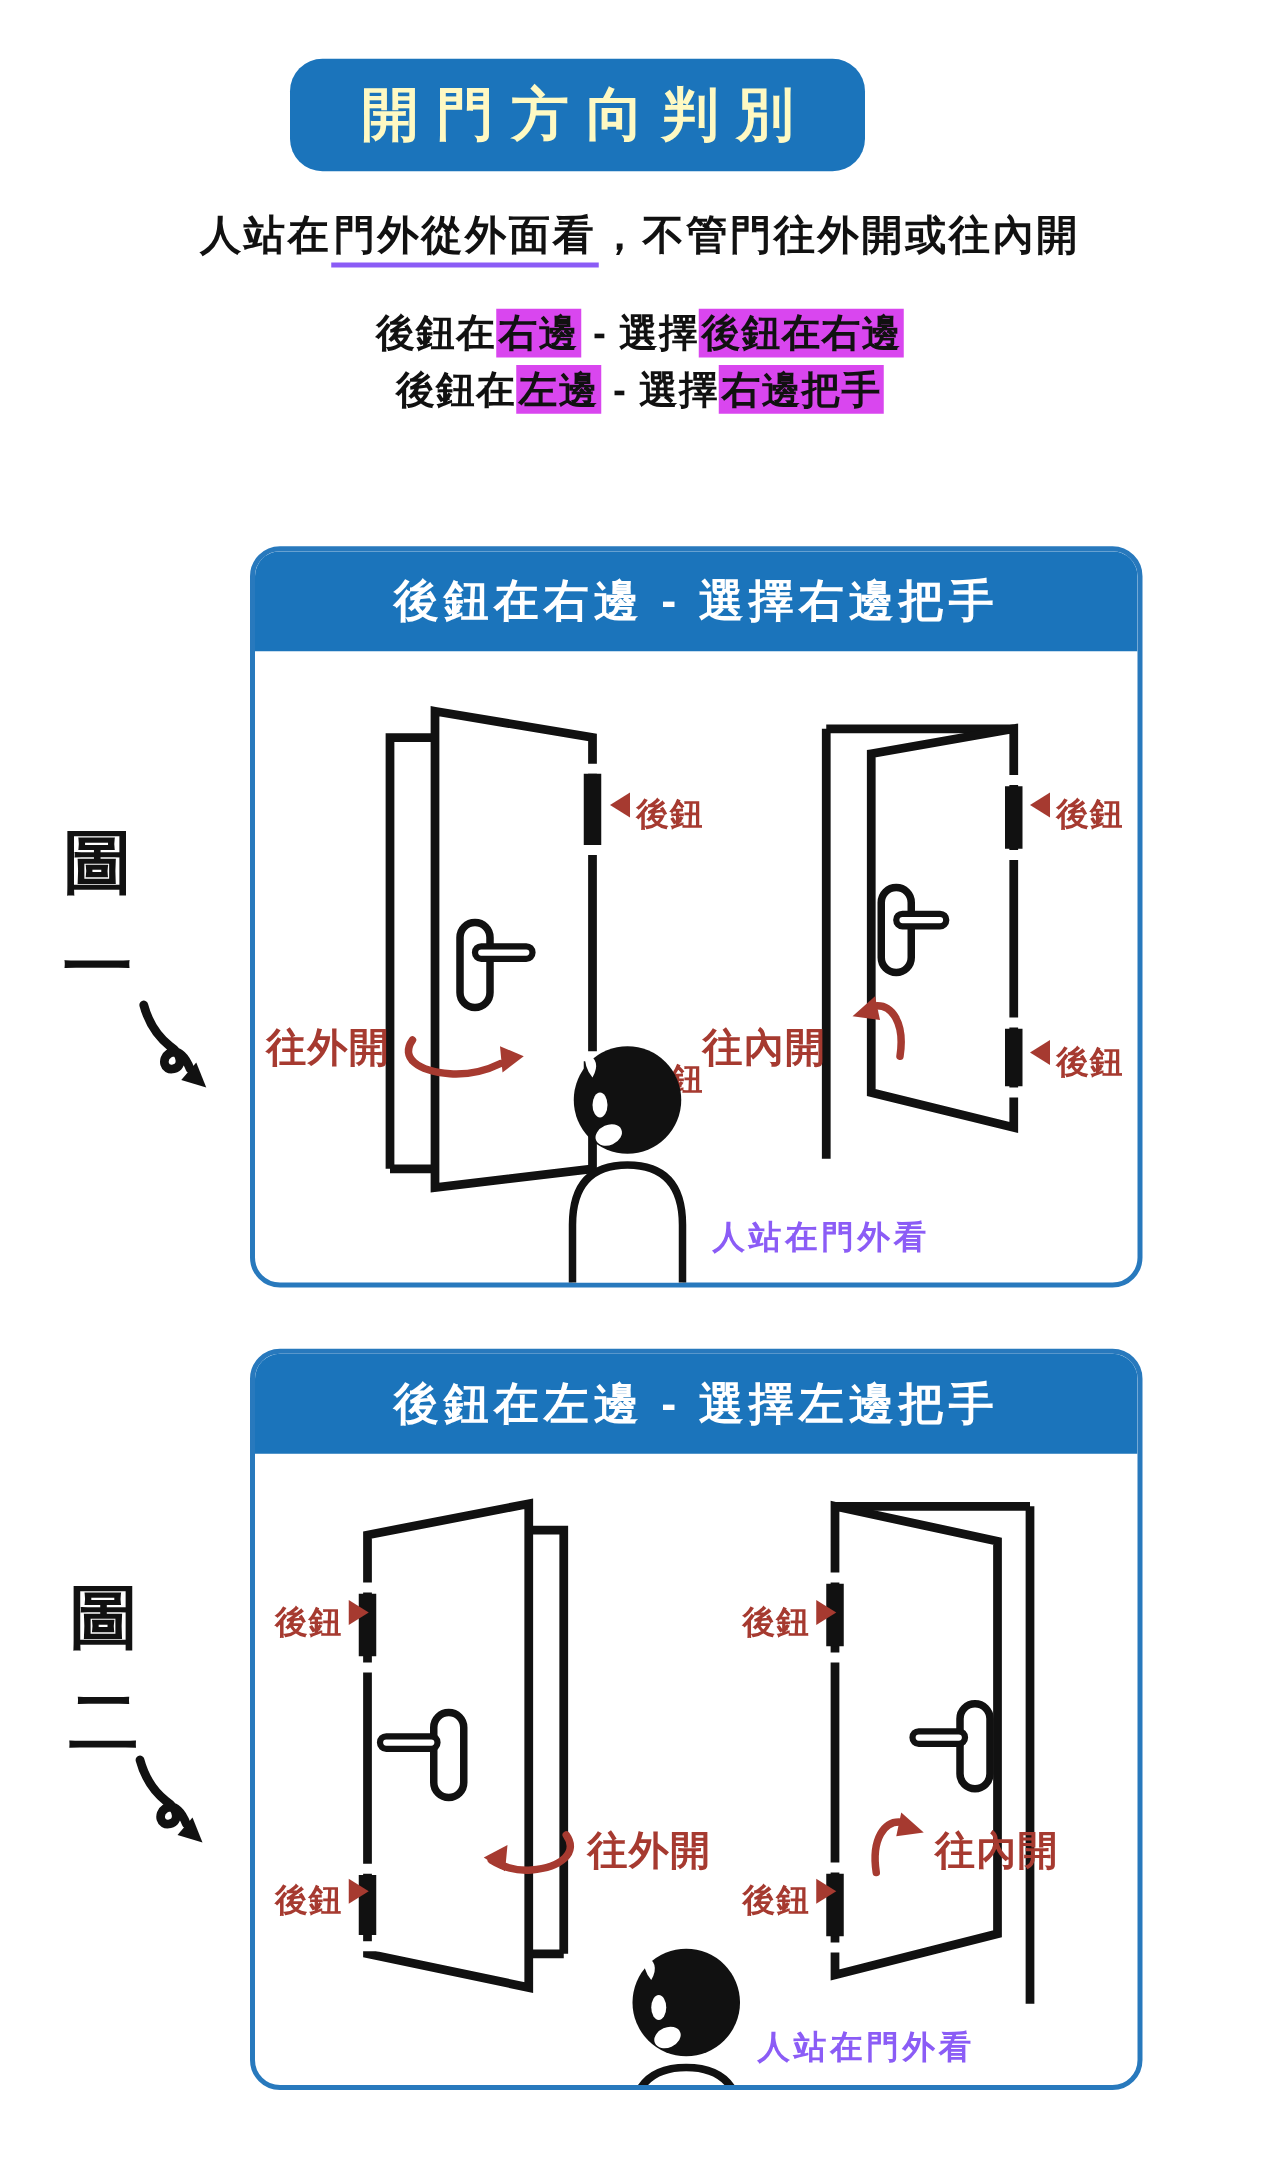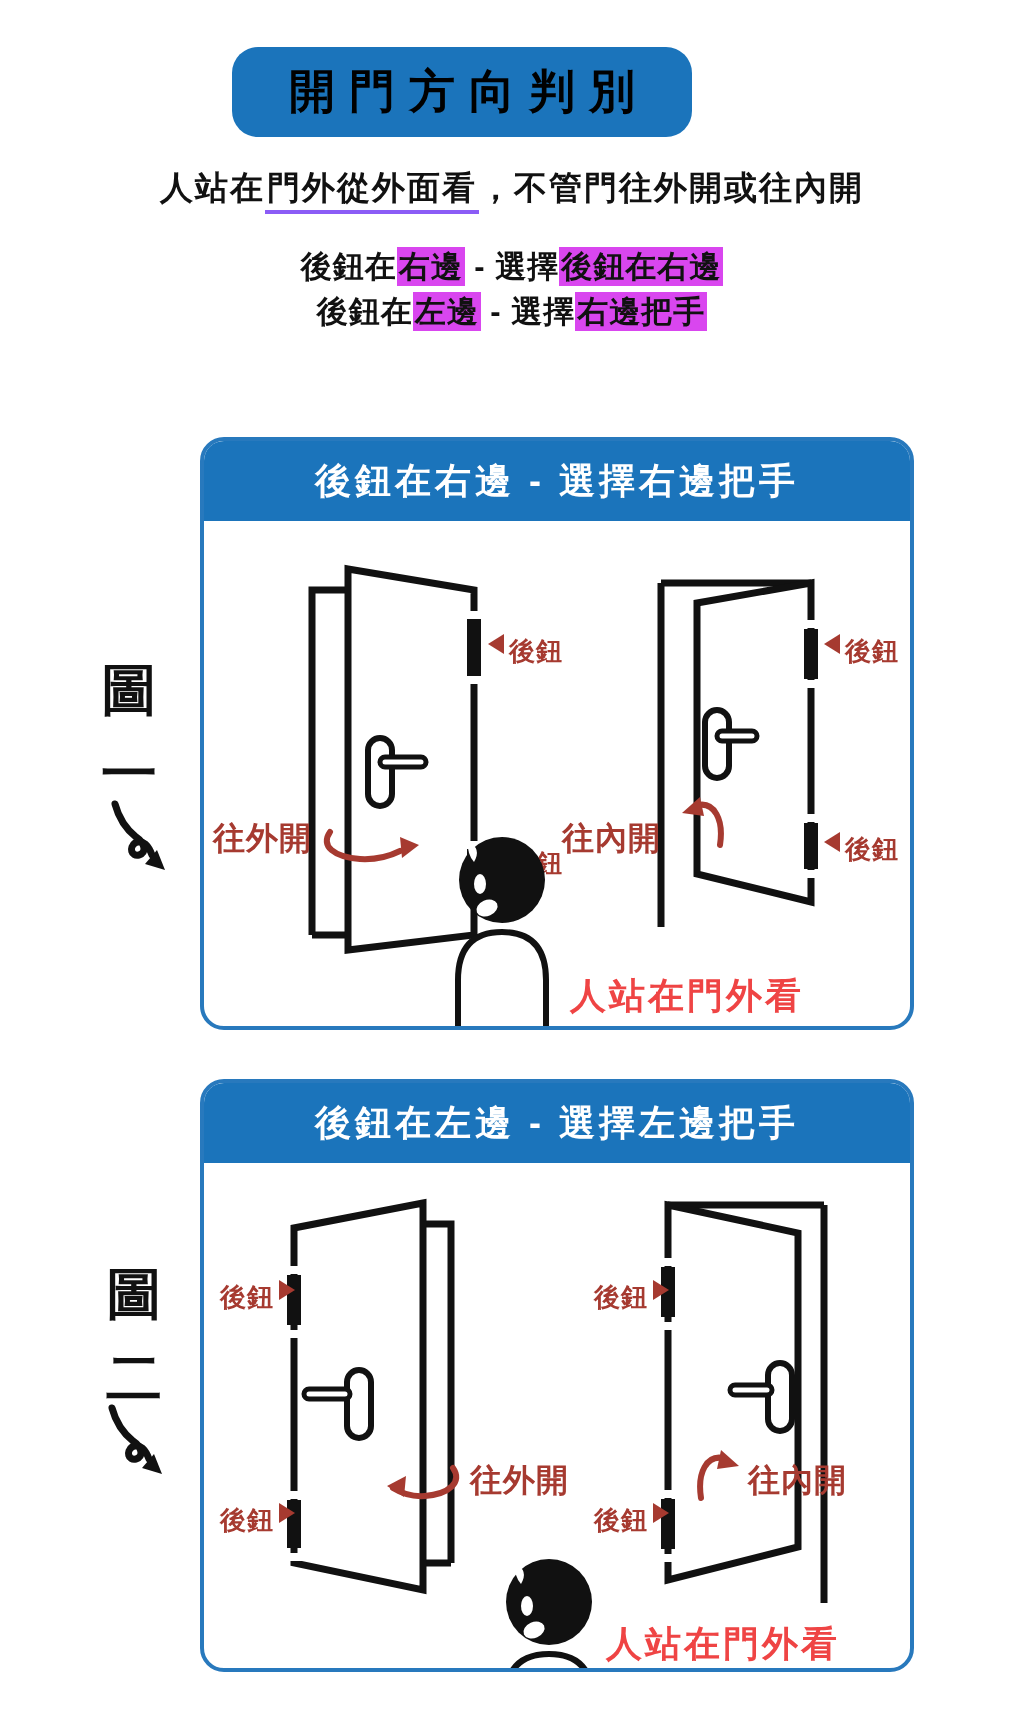--- a/index.html
+++ b/index.html
@@ -8,54 +8,54 @@
     width:1024px;height:1735px;position:relative;background:#ffffff;
     font-family:"Liberation Sans","DejaVu Sans",sans-serif;font-weight:bold;color:#111;
     overflow:hidden;
   }
   .abs{position:absolute;}
 
   
   .banner{
     left:232px;top:47px;width:460px;height:90px;background:#1B74BB;border-radius:26px;
     display:flex;align-items:center;justify-content:center;
-    color:#000000;font-size:46px;letter-spacing:14px;padding-left:14px;box-sizing:border-box;
+    color:#fef9c3;font-size:46px;letter-spacing:14px;padding-left:14px;box-sizing:border-box;
   }
 
   
   .intro{left:0;top:166px;width:1024px;text-align:center;font-size:33px;letter-spacing:2px;}
   .intro .emph{border-bottom:4px solid #8b5cf6;padding:0 2px 4px 2px;}
   .rule{left:0;width:1024px;text-align:center;font-size:31px;letter-spacing:1px;}
   .rule .hl{background:#d946ef;padding:2px 2px;}
   #rule-1{top:246px}
   #rule-2{top:291px}
 
   
-  .figtag{width:70px;text-align:center;font-size:56px;line-height:1.5;word-break:break-all;margin-left:44px;}
+  .figtag{width:70px;text-align:left;font-size:56px;line-height:1.5;word-break:break-all;}
   #figtag-1{left:50px;top:648px;}
   #figtag-2{left:55px;top:1252px;}
 
   
   .figbox{
     left:200px;width:714px;height:593px;background:#fff;
     border:4px solid #2879BD;border-radius:24px;box-sizing:border-box;overflow:hidden;
   }
   #figbox-1{top:437px}
   #figbox-2{top:1079px}
   .fighead{
     height:80px;background:#1B74BB;display:flex;align-items:center;justify-content:center;
     color:#fff;font-size:36px;letter-spacing:4px;
   }
   .figbody{position:relative;width:100%;height:505px;}
 
   .hingelab{display:flex;align-items:flex-start;gap:5px;color:#A63A30;font-size:26px;letter-spacing:1px;}
   .tri-l{width:0;height:0;border-top:10px solid transparent;border-bottom:10px solid transparent;border-right:16px solid #A63A30;}
   .tri-r{width:0;height:0;border-top:10px solid transparent;border-bottom:10px solid transparent;border-left:16px solid #A63A30;}
   .swing{color:#A63A30;font-size:32px;letter-spacing:1px;white-space:nowrap;font-family:Liberation Mono, monospace;}
-  .viewer{color:#ef4444;font-size:36px;letter-spacing:3px;white-space:nowrap;}
+  .viewer{color:#8b5cf6;font-size:26px;letter-spacing:3px;white-space:nowrap;}
   svg{display:block;}
 </style>
 </head>
 <body>
 
 <div class="abs banner">
   <span>開門方向判別</span>
 </div>
 
 <div class="abs intro">

